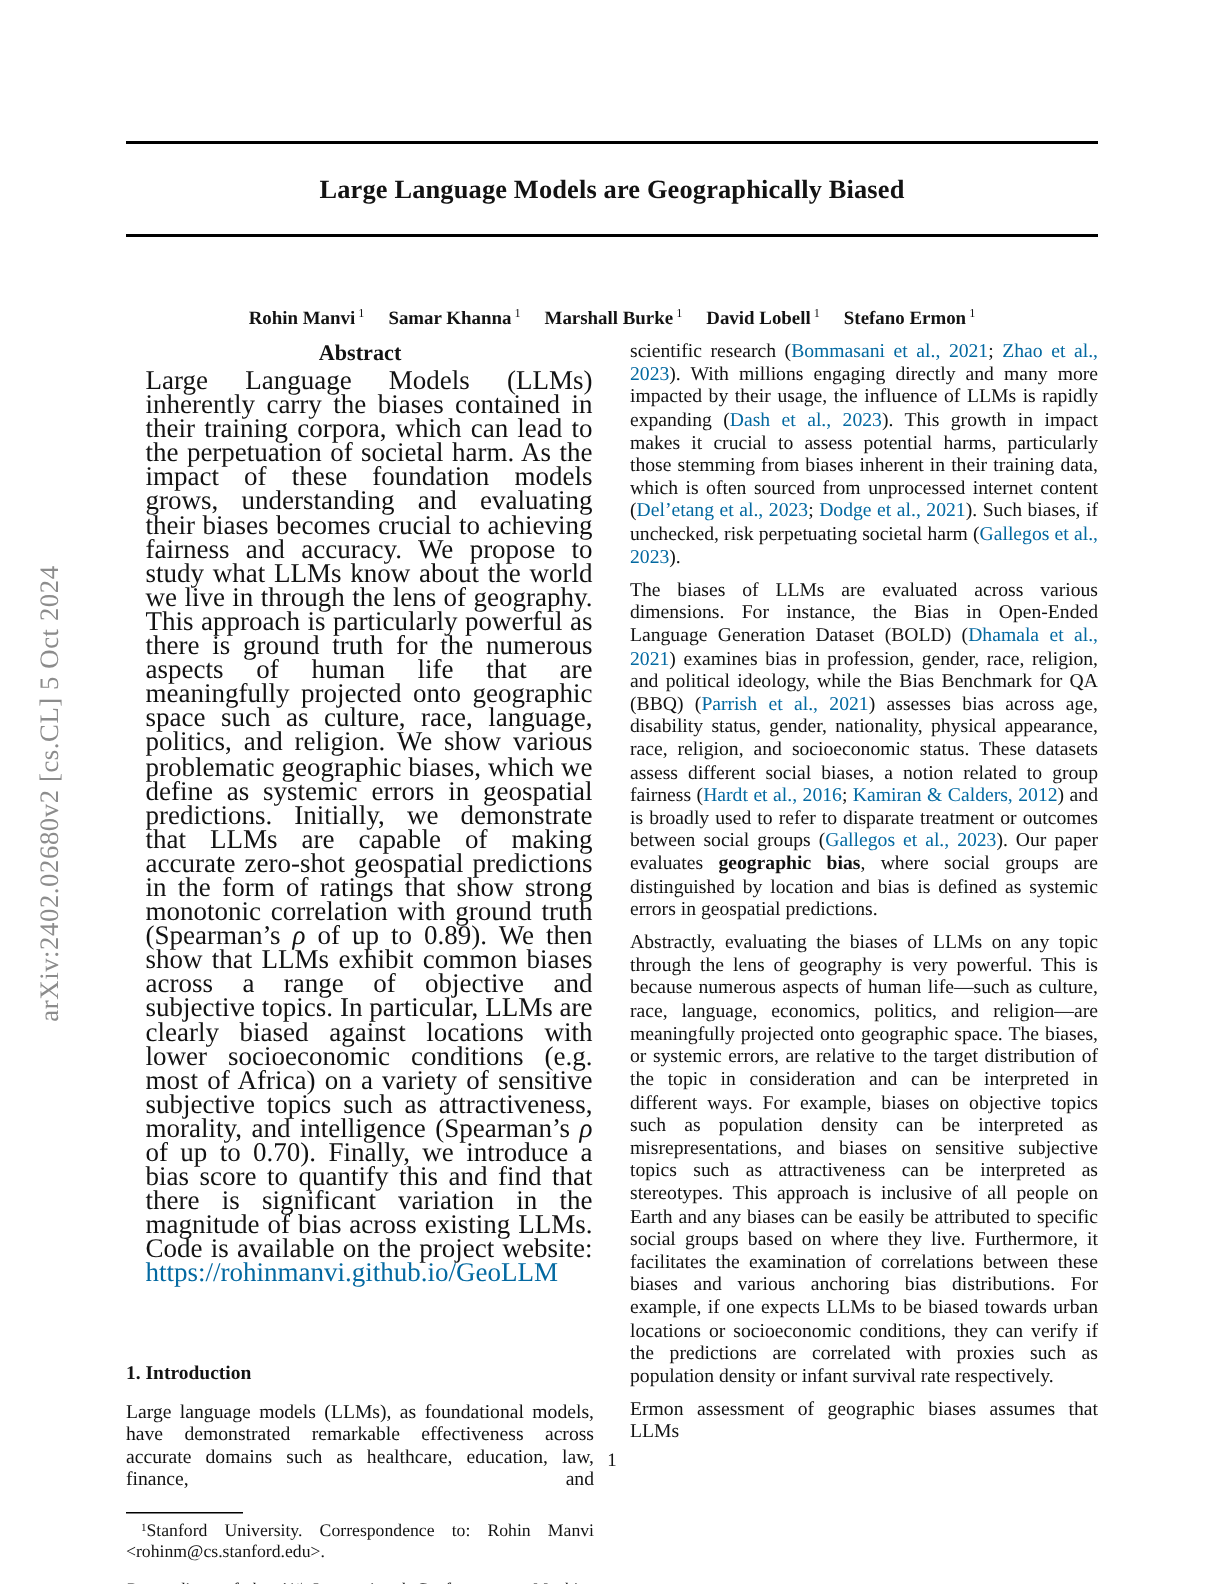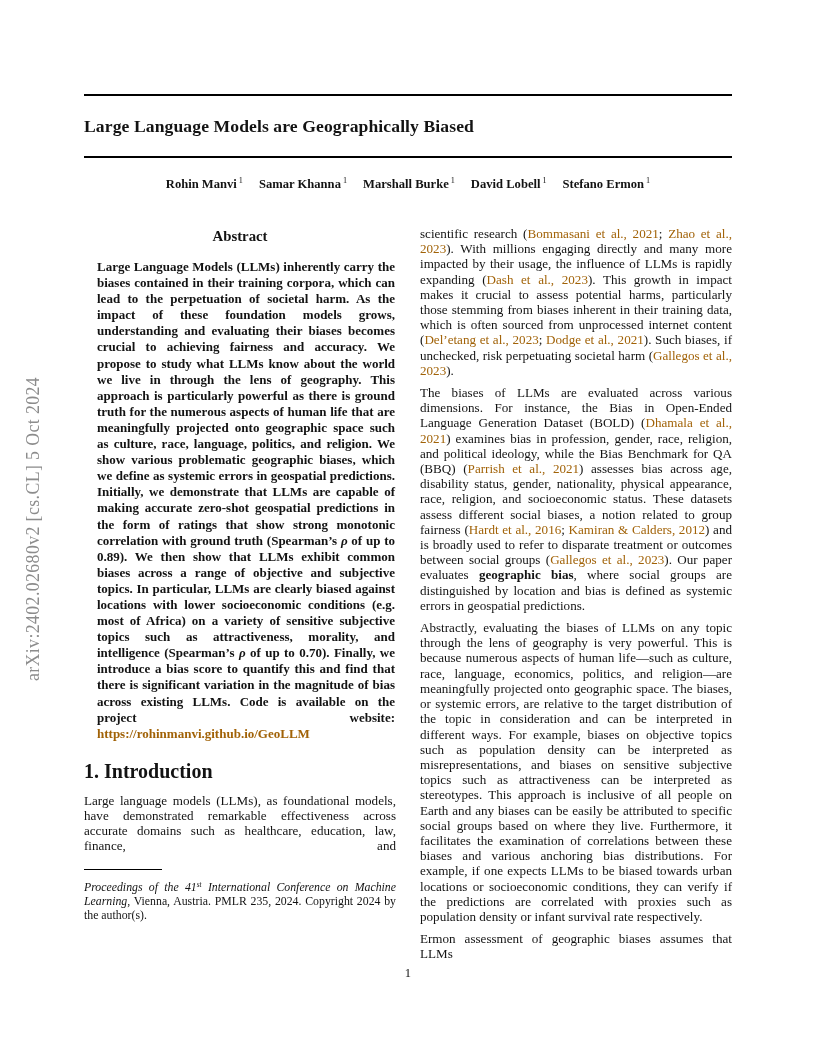--- a/index.html
+++ b/index.html
@@ -10,50 +10,50 @@
     -webkit-font-smoothing:antialiased;
   }
   .page { position:relative; width:816px; height:1056px; overflow:hidden; background:#fff; }
 
   .rule { position:absolute; left:84px; width:648px; height:2px; background:#000; }
   .rule-top { top:94px; }
   .rule-mid { top:156px; }
 
   .paper-title {
     position:absolute; top:116px; left:84px; width:648px;
-    font-weight:bold; font-size:17.6px; letter-spacing:0.1px;
+    text-align:center; font-weight:bold; font-size:17.6px; letter-spacing:0.1px;
   }
 
   .authors-row {
-    position:absolute; top:176px; left:44px; width:728px;
+    position:absolute; top:204px; left:44px; width:728px;
     text-align:center; font-weight:bold; font-size:12.6px;
   }
   .author { margin:0 8px; white-space:nowrap; }
   .author sup { font-size:8.2px; font-weight:normal; margin-left:2px; }
 
   .col { position:absolute; top:226px; width:312px; }
   .col-left  { left:84px; }
   .col-right { left:420px; }
 
   .abstract-heading {
     font-size:14.8px; font-weight:bold; text-align:center;
-    margin:2px 0 14px 0;
+    margin:2px 0 0 0;
   }
   .abstract-body {
     padding:0 1px 0 13px;
-    font-size:13px; line-height:16.1px; text-align:justify;font-weight:bold;
+    font-size:18px; line-height:16.1px; text-align:justify;
   }
 
   .body-text { font-size:13.1px; line-height:15.2px; text-align:justify; }
   .body-text p { margin:0 0 7px 0; }
   .cont { text-align-last:justify; }
 
-  .section-heading { font-size:20px; font-weight:bold; margin:18px 0 10px 0; }
+  .section-heading { font-size:13px; font-weight:bold; margin:50px 0 10px 0; }
 
-  .cite, .url { color:#a16207; }
+  .cite, .url { color:#0369a1; }
   .b { font-weight:bold; }
   .i { font-style:italic; }
   .sup { font-size:0.62em; vertical-align:0.5em; line-height:0; }
 
   .footnote-rule { width:78px; height:1px; background:#000; margin:15px 0 5px 0; }
   .footnote {
     font-size:11.8px; line-height:13.8px; text-align:justify;
     text-indent:10px; margin:0;
   }
   .proceedings {
@@ -92,20 +92,21 @@
     <div class="abstract-heading">Abstract</div>
     <div class="abstract-body"><span>Large Language Models (LLMs) inherently carry the biases contained in their training corpora, which can lead to the perpetuation of societal harm. As the impact of these foundation models grows, understanding and evaluating their biases becomes crucial to achieving fairness and accuracy. We propose to study what LLMs know about the world we live in through the lens of geography. This approach is particularly powerful as there is ground truth for the numerous aspects of human life that are meaningfully projected onto geographic space such as culture, race, language, politics, and religion. We show various problematic geographic biases, which we define as systemic errors in geospatial predictions. Initially, we demonstrate that LLMs are capable of making accurate zero-shot geospatial predictions in the form of ratings that show strong monotonic correlation with ground truth (Spearman’s </span><span class="i">ρ</span><span> of up to 0.89). We then show that LLMs exhibit common biases across a range of objective and subjective topics. In particular, LLMs are clearly biased against locations with lower socioeconomic conditions (e.g. most of Africa) on a variety of sensitive subjective topics such as attractiveness, morality, and intelligence (Spearman’s </span><span class="i">ρ</span><span> of up to 0.70). Finally, we introduce a bias score to quantify this and find that there is significant variation in the magnitude of bias across existing LLMs. Code is available on the project website: </span><span class="url">https://rohinmanvi.github.io/GeoLLM</span></div>
 
     <div class="section-heading">1. Introduction</div>
 
     <div class="body-text">
       <p class="cont">Large language models (LLMs), as foundational models, have demonstrated remarkable effectiveness across accurate domains such as healthcare, education, law, finance, and</p>
     </div>
 
     <div class="footnote-rule"></div>
+    <p class="footnote"><span class="sup">1</span><span>Stanford University. Correspondence to: Rohin Manvi &lt;rohinm@cs.stanford.edu&gt;.</span></p>
     <p class="proceedings"><span class="i">Proceedings of the 41</span><span class="i sup">st</span><span class="i"> International Conference on Machine Learning</span><span>, Vienna, Austria. PMLR 235, 2024. Copyright 2024 by the author(s).</span></p>
   </div>
 
   <div class="col col-right body-text">
     <p><span>scientific research (</span><span class="cite">Bommasani et al., 2021</span><span>; </span><span class="cite">Zhao et al., 2023</span><span>).  With millions engaging directly and many more impacted by their usage, the influence of LLMs is rapidly expanding (</span><span class="cite">Dash et al., 2023</span><span>). This growth in impact makes it crucial to assess potential harms, particularly those stemming from biases inherent in their training data, which is often sourced from unprocessed internet content (</span><span class="cite">Del’etang et al., 2023</span><span>; </span><span class="cite">Dodge et al., 2021</span><span>). Such biases, if unchecked, risk perpetuating societal harm (</span><span class="cite">Gallegos et al., 2023</span><span>).</span></p>
     <p><span>The biases of LLMs are evaluated across various dimensions.  For instance, the Bias in Open-Ended Language Generation Dataset (BOLD) (</span><span class="cite">Dhamala et al., 2021</span><span>) examines bias in profession, gender, race, religion, and political ideology, while the Bias Benchmark for QA (BBQ) (</span><span class="cite">Parrish et al., 2021</span><span>) assesses bias across age, disability status, gender, nationality, physical appearance, race, religion, and socioeconomic status. These datasets assess different social biases, a notion related to group fairness (</span><span class="cite">Hardt et al., 2016</span><span>; </span><span class="cite">Kamiran &amp; Calders, 2012</span><span>) and is broadly used to refer to disparate treatment or outcomes between social groups (</span><span class="cite">Gallegos et al., 2023</span><span>).  Our paper evaluates </span><span class="b">geographic bias</span><span>, where social groups are distinguished by location and bias is defined as systemic errors in geospatial predictions.</span></p>
     <p><span>Abstractly, evaluating the biases of LLMs on any topic through the lens of geography is very powerful.  This is because numerous aspects of human life—such as culture, race, language, economics, politics, and religion—are meaningfully projected onto geographic space. The biases, or systemic errors, are relative to the target distribution of the topic in consideration and can be interpreted in different ways. For example, biases on objective topics such as population density can be interpreted as misrepresentations, and biases on sensitive subjective topics such as attractiveness can be interpreted as stereotypes. This approach is inclusive of all people on Earth and any biases can be easily be attributed to specific social groups based on where they live. Furthermore, it facilitates the examination of correlations between these biases and various anchoring bias distributions. For example, if one expects LLMs to be biased towards urban locations or socioeconomic conditions, they can verify if the predictions are correlated with proxies such as population density or infant survival rate respectively.</span></p>
     <p class="cont"><span>Ermon assessment of geographic biases assumes that LLMs</span></p>
   </div>
 

